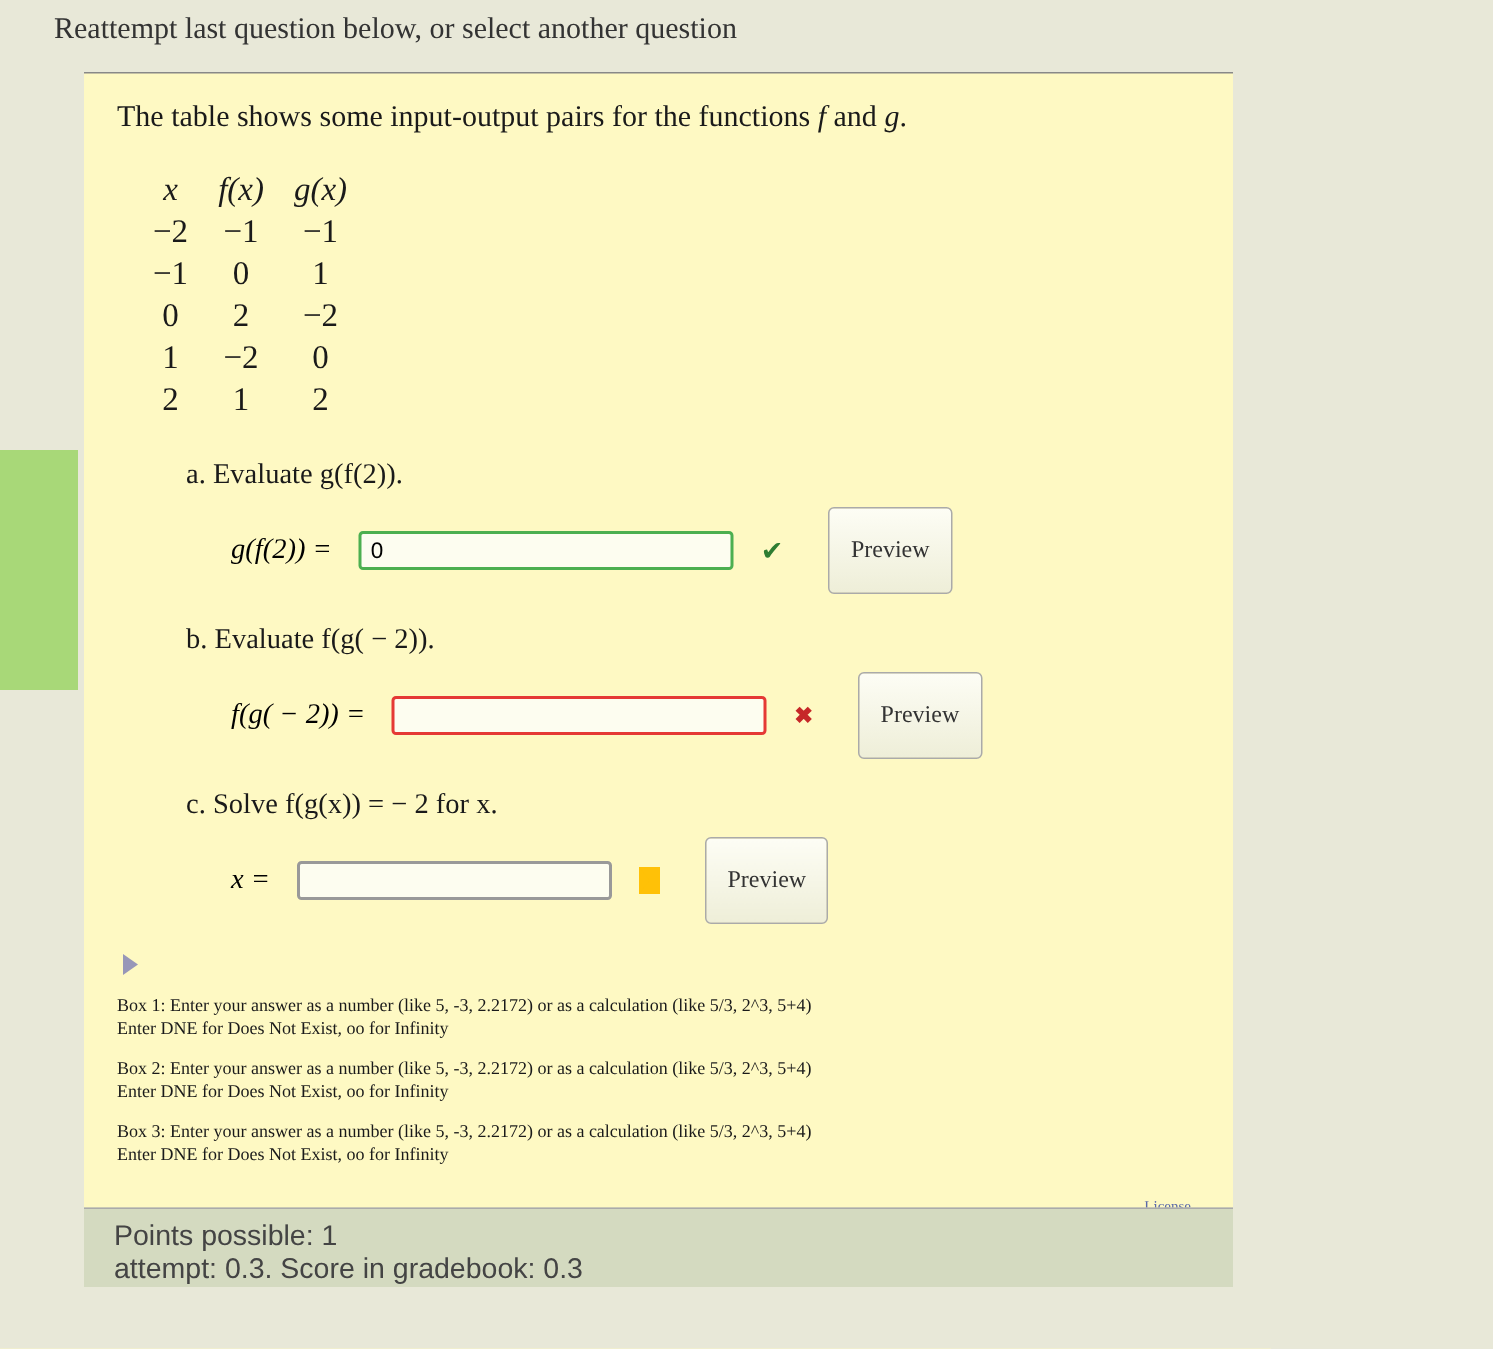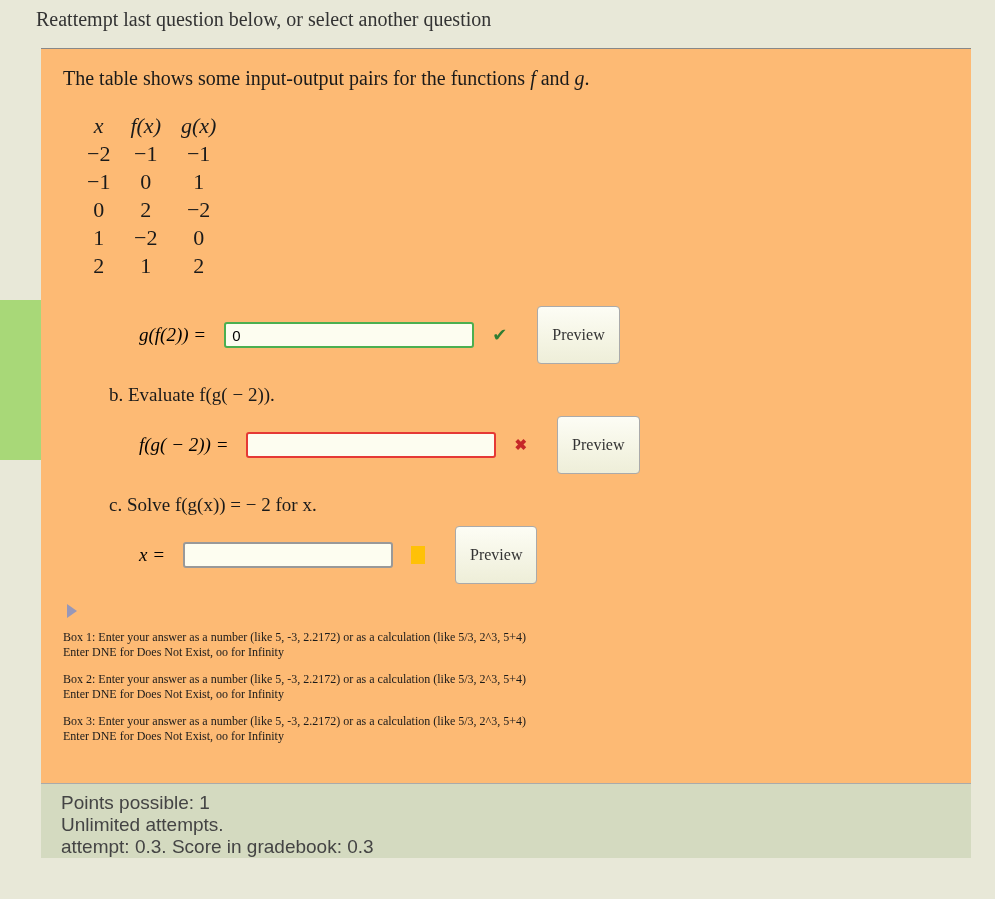--- a/index.html
+++ b/index.html
@@ -29,25 +29,25 @@
   .instruction {
     position: absolute;
     left: 36px;
     top: 8px;
     font-size: 20px;
     color: #333;
     font-weight: 500;
   }
   .qbox {
     position: absolute;
-    left: 41px;
+    left: 56px;
     top: 48px;
-    width: 930px;
+    width: 766px;
     height: 810px;
-    background: #fdba74;
+    background: #fef9c3;
     border-top: 1px solid #888;
     padding: 18px 22px 0 22px;
   }
   .qbox .intro {
     font-size: 20px;
     color: #1a1a1a;
     margin-bottom: 22px;
   }
   .ftable {
     font-family: 'Times New Roman', serif;
@@ -193,20 +193,21 @@
           </tr>
       <tr>
             <td>2</td>
             <td>1</td>
             <td>2</td>
           </tr>
     </tbody>
       </table>
 
     <div class="parts">
+      <div class="part-label">a. Evaluate g(f(2)).</div>
       <div class="answer-row">
         <span class="lhs">g(f(2)) =</span>
         <input class="ans-input correct" value="0" style="">
         <span class="tick">✔</span>
         <button class="preview-btn">Preview</button>
       </div>
 
       <div class="part-label">b. Evaluate f(g( − 2)).</div>
       <div class="answer-row">
         <span class="lhs">f(g( − 2)) =</span>
@@ -238,17 +239,16 @@
       <div class="hint-block">
         <span>Box 3: Enter your answer as a number (like 5, -3, 2.2172) or as a calculation (like 5/3, 2^3, 5+4)</span><br>
         <span>Enter DNE for Does Not Exist, oo for Infinity</span>
       </div>
     </div>
 
     <div class="license">License</div>
 
     <div class="footer">
       <div>Points possible: 1</div>
-      <div>Unlimited attempts.</div>
       <div>attempt: 0.3. Score in gradebook: 0.3</div>
     </div>
   </div>
 </div>
 
 </body></html>

